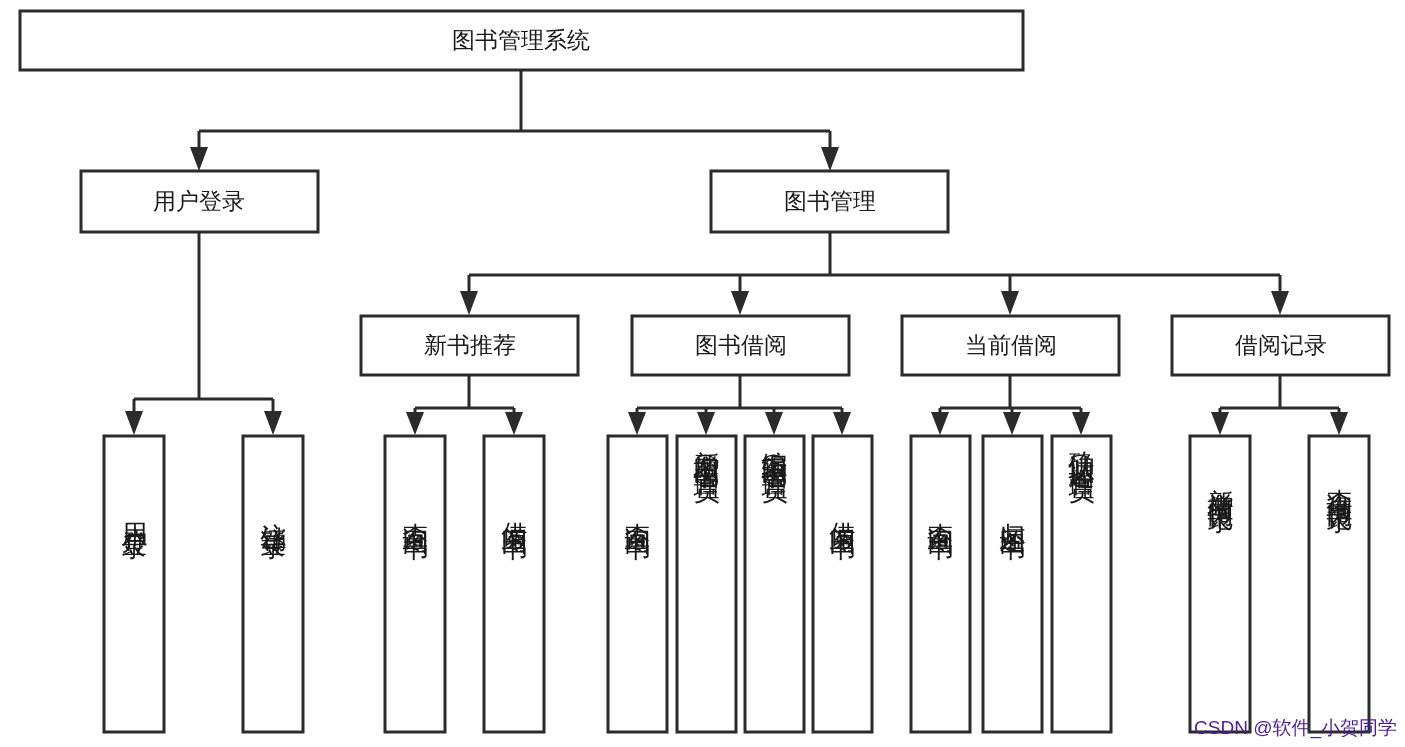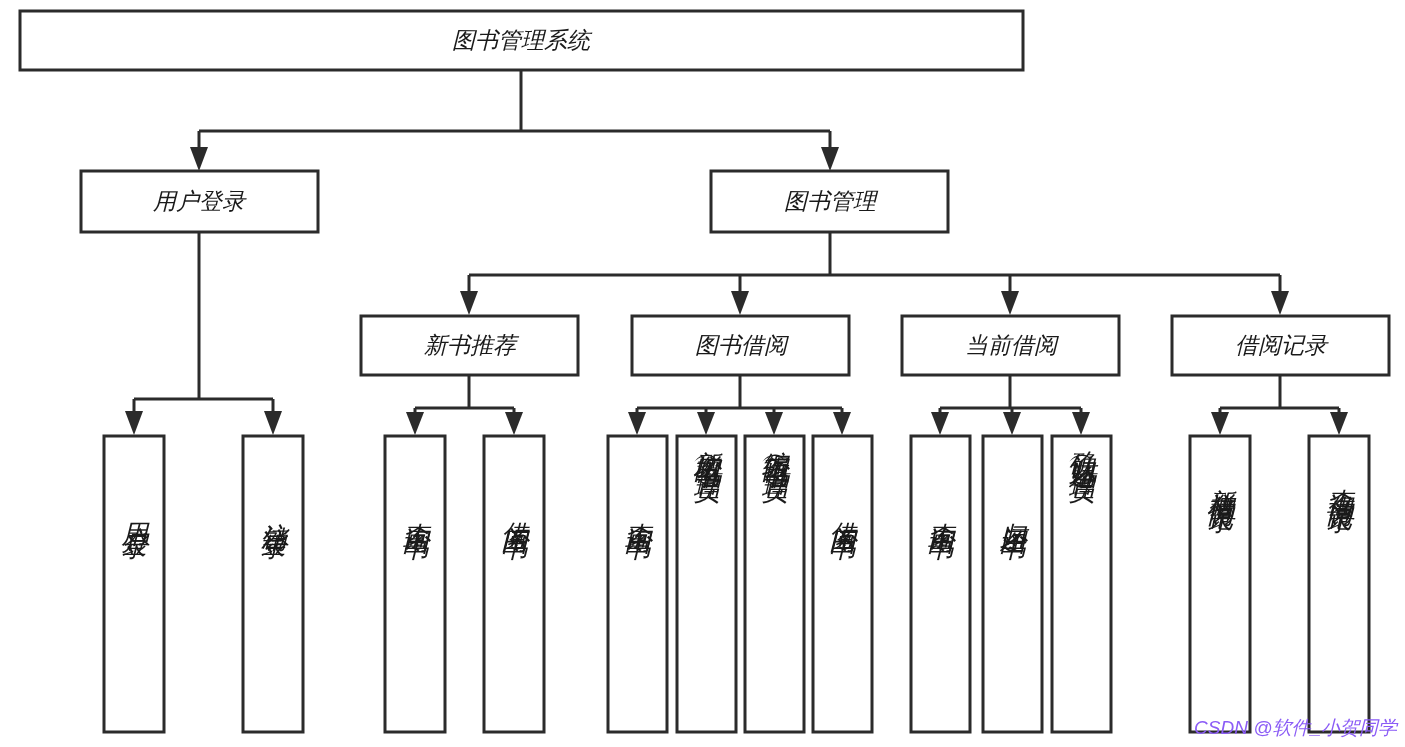--- a/index.html
+++ b/index.html
@@ -11,21 +11,20 @@
     width: 1405px;
     height: 747px;
     font-family: "Liberation Sans", "DejaVu Sans", sans-serif;
     overflow: hidden;
   }
   #diagram-root {
     position: relative;
     width: 1405px;
     height: 747px;
     background: #ffffff;
-    font-style: italic;
   }
   svg#flowchart {
     display: block;
     width: 1405px;
     height: 747px;
   }
   .node-box {
     fill: #ffffff;
     stroke: #2b2b2b;
     stroke-width: 3;
@@ -54,21 +53,21 @@
   .arrow-head {
     fill: #2b2b2b;
     stroke: none;
   }
   .watermark {
     position: absolute;
     right: 8px;
     bottom: 6px;
     font-family: "Liberation Sans", "DejaVu Sans", sans-serif;
     font-size: 19px;
-    color: #8b5cf6;
+    color: #4c1d95;
     white-space: nowrap;
     pointer-events: none;
   }
 </style>
 </head>
 <body>
 
 <div id="diagram-root">
 
   <svg id="flowchart" viewBox="0 0 1405 747" xmlns="http://www.w3.org/2000/svg">

